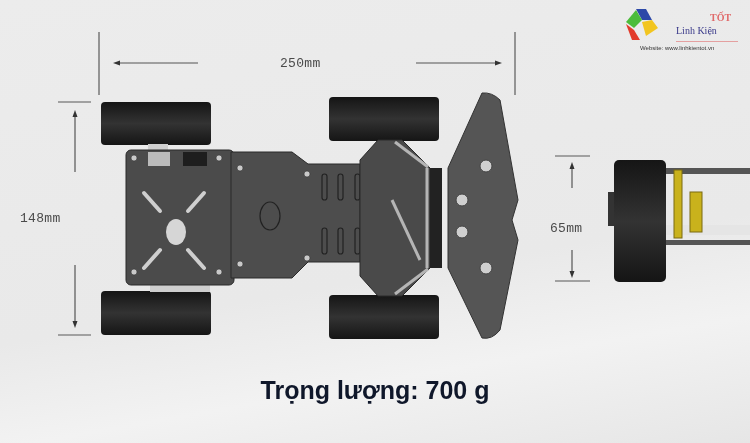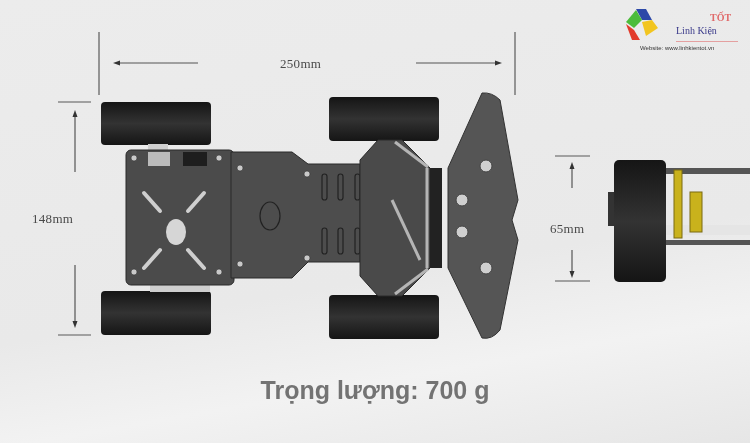--- a/index.html
+++ b/index.html
@@ -1,26 +1,26 @@
 <!DOCTYPE html>
 <html><head>
 <meta charset="utf-8">
 <style>
   html,body{margin:0;padding:0;}
   body{width:750px;height:443px;overflow:hidden;position:relative;
     background:linear-gradient(170deg,#ececec 0%,#e9e9e9 60%,#f2f2f2 78%,#e6e6e6 100%);
     font-family:"Liberation Sans",sans-serif;}
   .abs{position:absolute;}
-  .dim-text{position:absolute;color:#4a4a4a;font-size:13px;font-family:Liberation Serif, serif;letter-spacing:.3px;}
+  .dim-text{position:absolute;color:#4a4a4a;font-size:13px;font-family:Liberation Mono, monospace;letter-spacing:.3px;}
   .logo-brand{position:absolute;left:666px;top:12px;font-family:"Liberation Serif",serif;}
   .logo-tot{color:#e06a6a;font-size:10px;font-weight:bold;position:absolute;left:20px;top:0;margin-left:24px;}
   .logo-name{color:#3a3a8a;font-size:10px;position:absolute;left:10px;top:13px;white-space:nowrap;}
   .logo-web{position:absolute;left:640px;top:45px;font-size:6px;color:#333;white-space:nowrap;font-family:"Liberation Sans",sans-serif;}
   .logo-line{position:absolute;left:676px;top:41px;width:62px;height:1px;background:#e4a0a0;}
-  .weight{position:absolute;left:0;width:750px;top:376px;text-align:center;color:#737373;font-size:25px;font-weight:bold;font-family:"Liberation Sans",sans-serif;}
+  .weight{position:absolute;left:0;width:750px;top:376px;text-align:center;color:#0f172a;font-size:25px;font-weight:bold;font-family:"Liberation Sans",sans-serif;}
 </style>
 </head>
 <body>
 
 <div>
   <svg class="abs" style="left:622px;top:6px" width="42" height="38">
     <polygon points="14,3 24,3 30,14 20,14" fill="#2d49a8"></polygon>
     <polygon points="4,16 14,4 20,14 12,22" fill="#4cbc3a"></polygon>
     <polygon points="4,18 12,24 18,34 10,34" fill="#e23b2b"></polygon>
     <polygon points="20,16 30,14 36,22 24,30" fill="#f2c51f"></polygon>
@@ -51,21 +51,21 @@
 
   <line x1="555" y1="156" x2="590" y2="156" stroke="#888" stroke-width="1.5"></line>
   <line x1="555" y1="281" x2="590" y2="281" stroke="#888" stroke-width="1.5"></line>
   <line x1="572" y1="165" x2="572" y2="188" stroke="#555" stroke-width="1.2"></line>
   <polygon points="572,162 569.5,169 574.5,169" fill="#333"></polygon>
   <line x1="572" y1="250" x2="572" y2="275" stroke="#555" stroke-width="1.2"></line>
   <polygon points="572,278 569.5,271 574.5,271" fill="#333"></polygon>
 </svg>
 
 <div class="dim-text" style="left:280px;top:56px">250mm</div>
-<div class="dim-text" style="left:32px;top:211px">148mm</div>
+<div class="dim-text" style="left:20px;top:211px">148mm</div>
 <div class="dim-text" style="left:550px;top:221px">65mm</div>
 
 <svg class="abs" style="left:0;top:0" width="750" height="443">
   <defs>
     <linearGradient id="tire" x1="0" y1="0" x2="0" y2="1">
       <stop offset="0" stop-color="#151515"></stop>
         <stop offset=".5" stop-color="#333"></stop>
         <stop offset="1" stop-color="#151515"></stop>
     </linearGradient>
   </defs>

